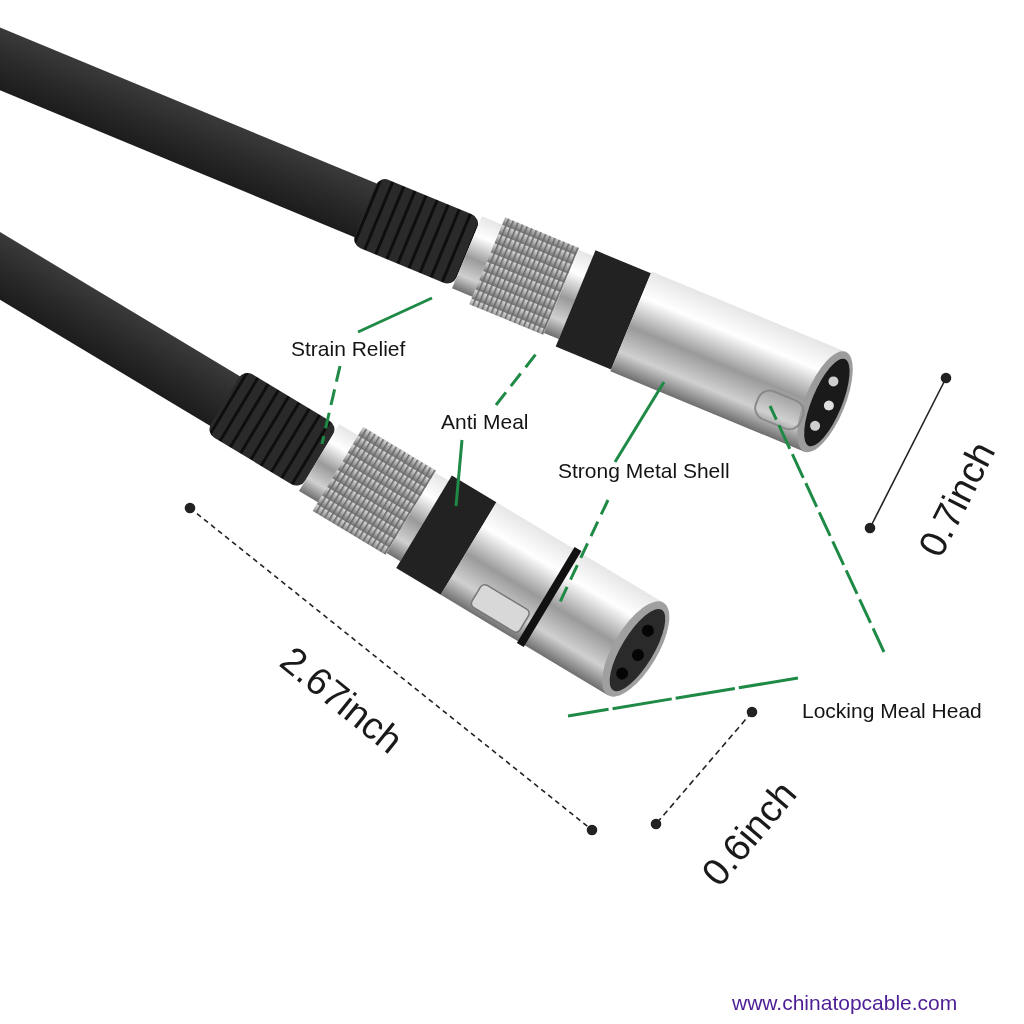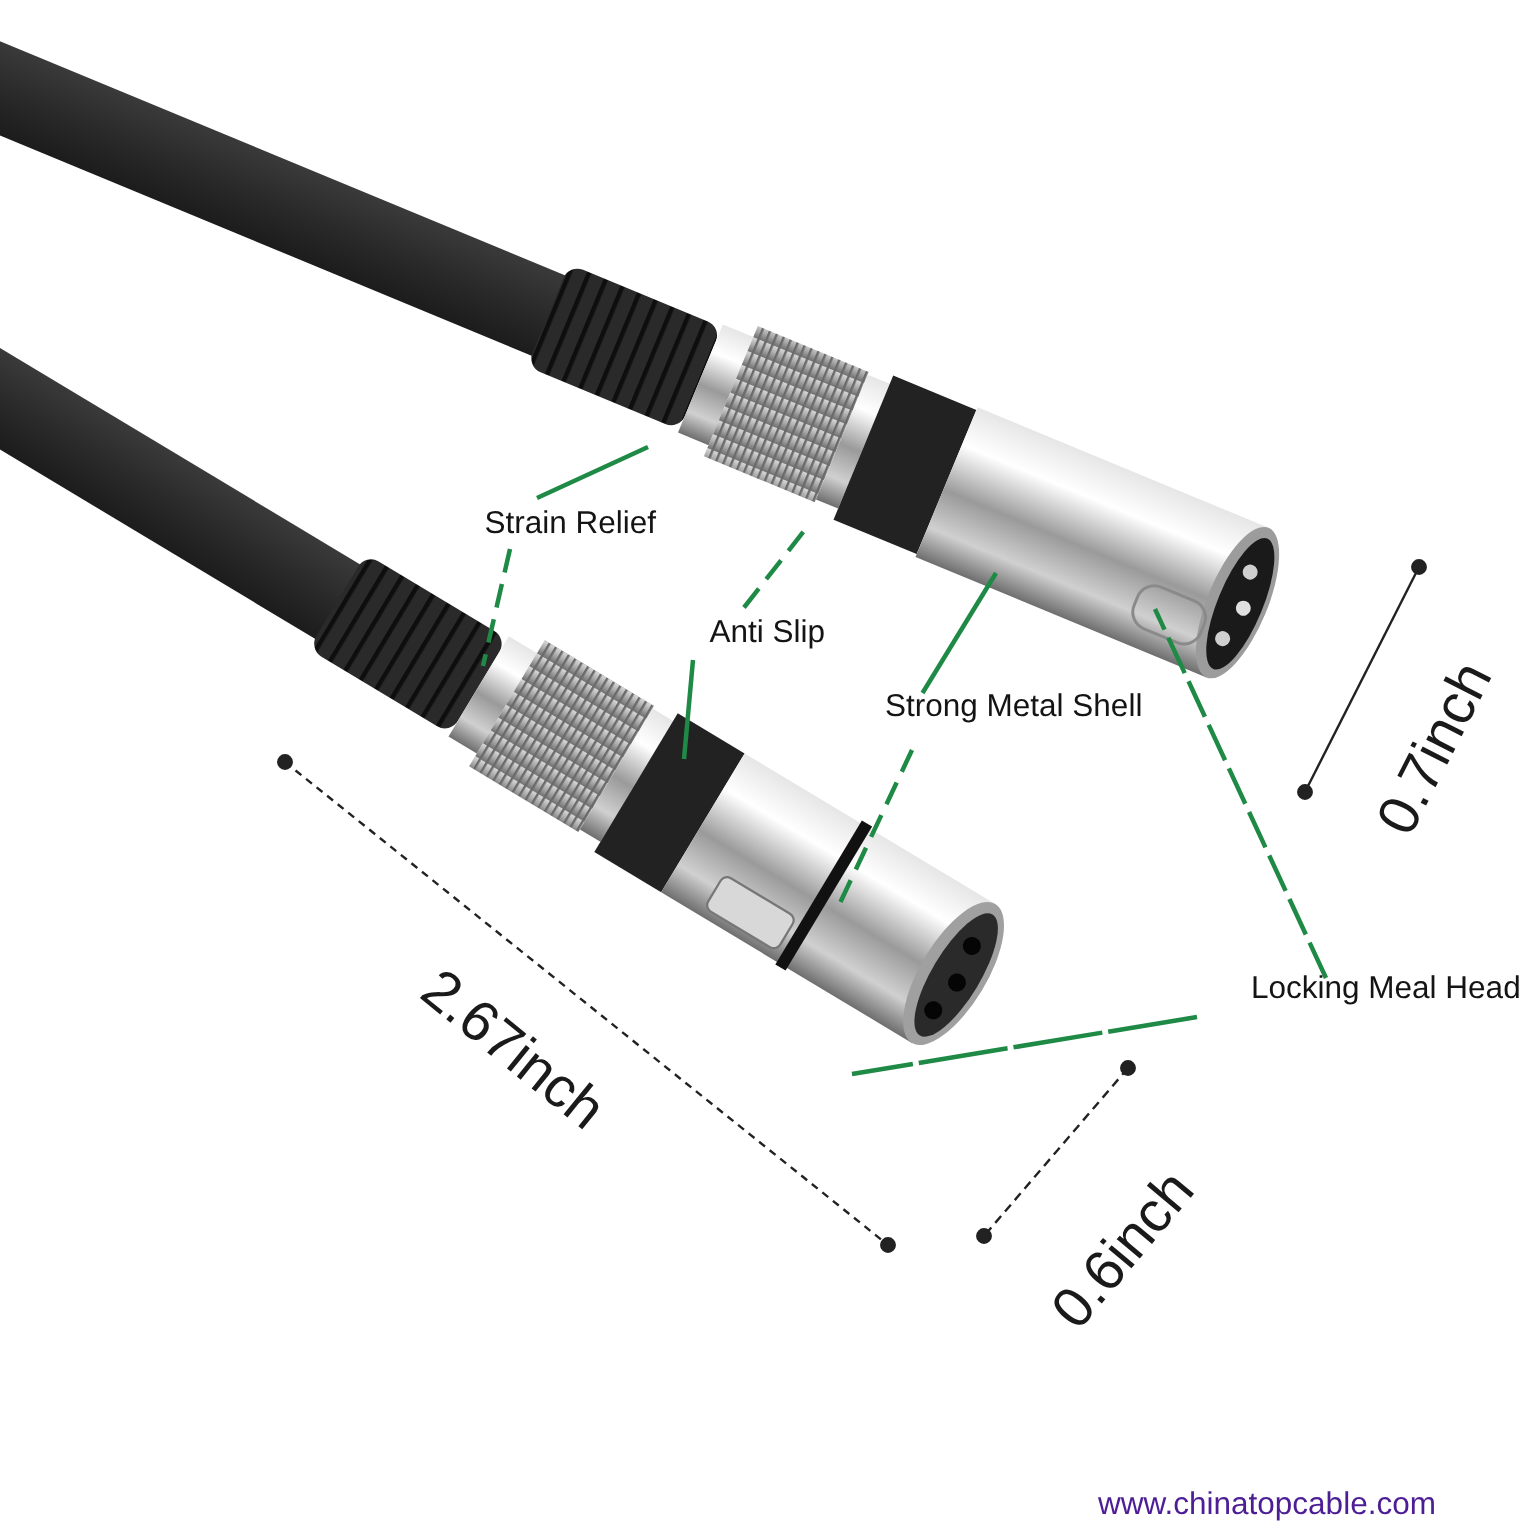--- a/index.html
+++ b/index.html
@@ -1,19 +1,19 @@
 <!DOCTYPE html>
 <html><head>
 <meta charset="utf-8">
 <style>
   html, body { margin: 0; padding: 0; background: #ffffff; }
   body { width: 1024px; height: 1024px; overflow: hidden; position: relative;
          font-family: "Liberation Sans", sans-serif; }
   #stage { position: absolute; left: 0; top: 0; width: 1024px; height: 1024px; }
-  .label { position: absolute; font-family: "Liberation Sans", sans-serif; font-size: 21px; color: #141414; white-space: nowrap; line-height: 1; margin-left: 32px; }
+  .label { position: absolute; font-family: "Liberation Sans", sans-serif; font-size: 21px; color: #141414; white-space: nowrap; line-height: 1; }
   .dim { position: absolute; font-family: "Liberation Sans", sans-serif; font-size: 38px; color: #1a1a1a; white-space: nowrap; line-height: 1; transform-origin: 0 0; }
   .watermark { position: absolute; font-family: Liberation Sans, sans-serif; font-size: 21px; color: #4c1d95; white-space: nowrap; line-height: 1; }
 </style>
 </head>
 <body>
 
 <svg id="stage" viewBox="0 0 1024 1024" xmlns="http://www.w3.org/2000/svg">
   <defs>
     <linearGradient id="cableGrad" x1="0" y1="0" x2="0" y2="1">
       <stop offset="0" stop-color="#3a3a3a"></stop>
@@ -93,21 +93,21 @@
     <line x1="946" y1="378" x2="870" y2="528"></line>
     <circle cx="946" cy="378" r="4.5"></circle>
     <circle cx="870" cy="528" r="4.5"></circle>
     <line x1="752" y1="712" x2="656" y2="824" stroke-dasharray="6 4"></line>
     <circle cx="752" cy="712" r="4.5"></circle>
     <circle cx="656" cy="824" r="4.5"></circle>
   </g>
 </svg>
 
 <div class="label" style="left:291px; top:338px;">Strain Relief</div>
-<div class="label" style="left:441px; top:411px;">Anti Slip</div>
+<div class="label" style="left:441px; top:411px;">Anti Meal</div>
 <div class="label" style="left:558px; top:460px;">Strong Metal Shell</div>
-<div class="label" style="left:802px; top:648px;">Locking Meal Head</div>
+<div class="label" style="left:802px; top:700px;">Locking Meal Head</div>
 
 <div class="dim" style="left:298px; top:640px; transform: rotate(39deg);">2.67inch</div>
 <div class="dim" style="left:912px; top:545px; transform: rotate(-63deg);">0.7inch</div>
 <div class="dim" style="left:695px; top:868px; transform: rotate(-50deg);">0.6inch</div>
 
 <div class="watermark" style="left:732px; top:992px;">www.chinatopcable.com</div>
 
 </body></html>

